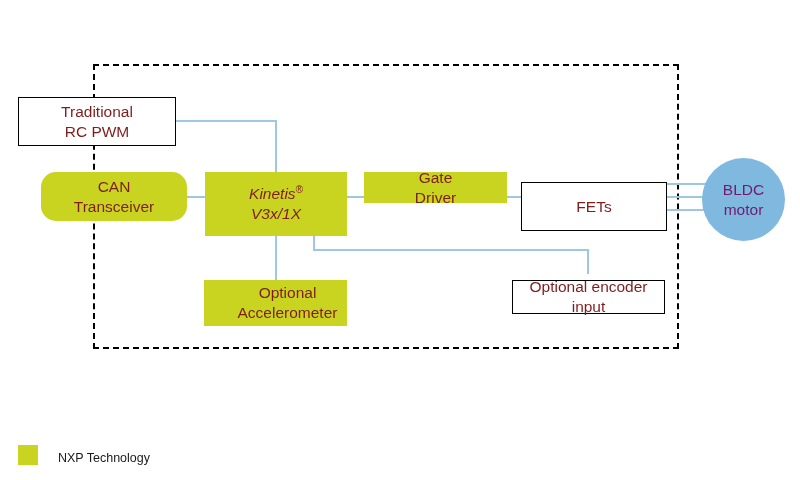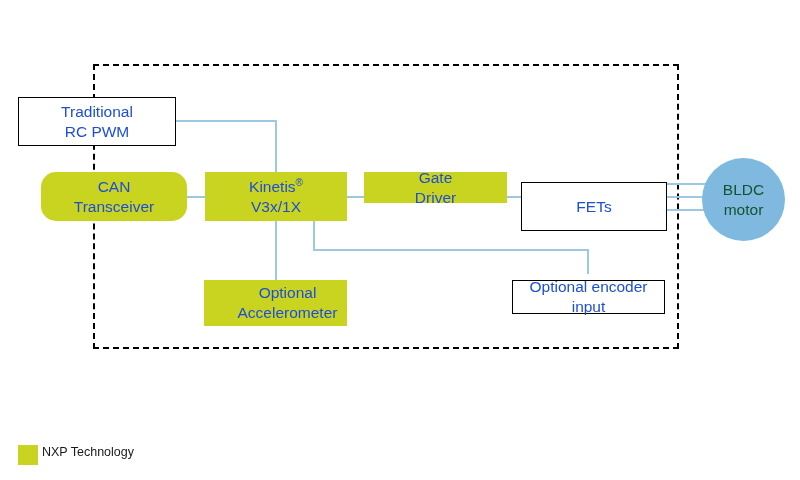--- a/index.html
+++ b/index.html
@@ -28,21 +28,21 @@
   }
 
   
   .block {
     position: absolute;
     box-sizing: border-box;
     display: flex;
     align-items: center;
     justify-content: center;
     text-align: center;
-    color: #1d4ed8;
+    color: #7f1d1d;
     font-size: 15.5px;
     line-height: 1.28;
     z-index: 4;
   }
   .block-white {
     background: #ffffff;
     border: 1.6px solid #000000;
   }
   .block-green {
     background: #c9d420;
@@ -59,42 +59,42 @@
     width: 83px;
     height: 83px;
     border-radius: 50%;
     background: #7fb9e0;
     display: flex;
     align-items: center;
     justify-content: center;
     text-align: center;
     font-size: 15.5px;
     line-height: 1.28;
-    color: #14532d;
+    color: #701a75;
     white-space: pre-line;
     z-index: 4;
   }
 
   
   .wire {
     position: absolute;
     background: #9ec8e0;
     z-index: 2;
   }
   .wire-h { height: 2px; }
   .wire-v { width: 2px; }
 
   
   .legend {
     position: absolute;
     left: 18px;
     top: 445px;
     display: flex;
-    align-items: flex-start;
-    gap: 4px;
+    align-items: flex-end;
+    gap: 20px;
   }
   .legend-swatch {
     width: 20px;
     height: 20px;
     background: #c9d420;
   }
   .legend-text {
     font-size: 12.5px;
     color: #1a1a1a;
   }
@@ -128,21 +128,21 @@
   <div class="block block-white" style="left:18px; top:97px; width:158px; height:49px;">
     <span class="label">Traditional
 RC PWM</span>
   </div>
 
   <div class="block block-green" style="left:41px; top:172px; width:146px; height:49px;border-radius:15px;">
     <span class="label">CAN
 Transceiver</span>
   </div>
 
-  <div class="block block-green" style="left:205px; top:172px; width:142px; height:49px;">
+  <div class="block block-green" style="left:205px; top:172px; width:142px; height:64px;font-style:italic;">
     <span class="label"><span>Kinetis</span><span class="sup">®</span><br><span>V3x/1X</span></span>
   </div>
 
   <div class="block block-green" style="left:364px; top:172px; width:143px; height:31px;">
     <span class="label">Gate
 Driver</span>
   </div>
 
   <div class="block block-white" style="left:521px; top:173px; width:146px; height:49px;margin-top:9px;">
     <span class="label">FETs</span>

